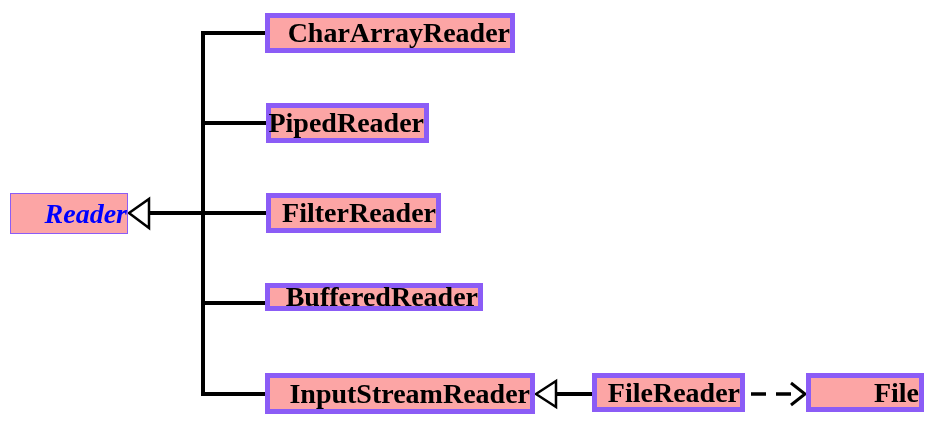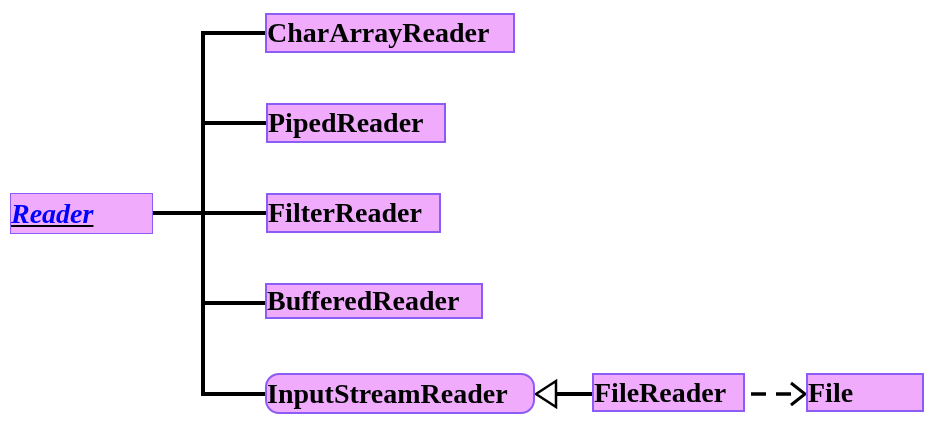--- a/index.html
+++ b/index.html
@@ -19,49 +19,48 @@
     position: absolute;
     left: 0;
     top: 0;
     width: 941px;
     height: 426px;
     z-index: 0;
   }
   .box {
     position: absolute;
     box-sizing: border-box;
-    background: #f0abfc;
-    border: 2px solid #8b5cf6;
+    background: #fca5a5;
+    border: 5px solid #8b5cf6;
     display: flex;
     align-items: center;
-    justify-content: flex-start;
+    justify-content: flex-end;
     z-index: 1;
     white-space: nowrap;
   }
   .lbl {
     font-weight: bold;
     font-size: 28px;
     color: #000000;
     line-height: 1;
   }
   .root-box {
-    left: 10px; top: 193px; width: 143px; height: 41px;
+    left: 10px; top: 193px; width: 118px; height: 41px;
     border-width: 1.5px;
-    text-decoration: underline;
   }
   .root-box .lbl {
     color: #0000ff;
     font-style: italic;
     font-size: 28px;
   }
   .b-chararray   { left: 265px; top: 13px;  width: 250px; height: 40px; }
-  .b-piped       { left: 266px; top: 103px; width: 180px; height: 40px; }
+  .b-piped       { left: 266px; top: 103px; width: 163px; height: 40px; }
   .b-filter      { left: 266px; top: 193px; width: 175px; height: 40px; }
-  .b-buffered    { left: 265px; top: 283px; width: 218px; height: 36px; }
-  .b-inputstream { left: 265px; top: 373px; width: 270px; height: 41px; border-radius: 14px; }
+  .b-buffered    { left: 265px; top: 283px; width: 218px; height: 28px; }
+  .b-inputstream { left: 265px; top: 373px; width: 270px; height: 41px; }
   .b-filereader  { left: 592px; top: 373px; width: 153px; height: 39px; }
   .b-file        { left: 806px; top: 373px; width: 118px; height: 39px; }
 </style>
 </head>
 <body>
 
 <div class="stage">
 
   <svg class="connectors" viewBox="0 0 941 426" xmlns="http://www.w3.org/2000/svg">
 

